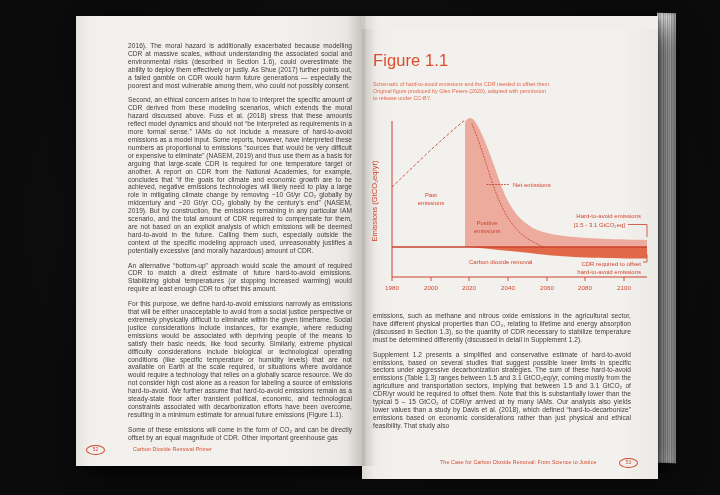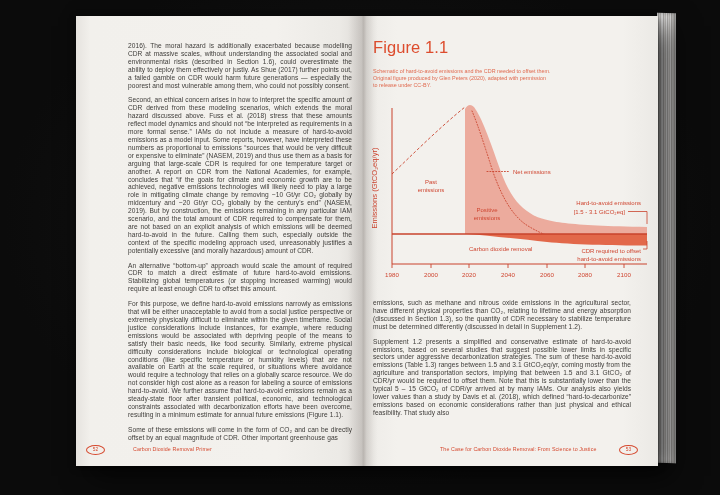--- a/index.html
+++ b/index.html
@@ -11,21 +11,21 @@
     background:#f1efeb;}
   .fore-edge{position:absolute;left:657px;top:13px;width:19px;height:450px;
     transform:skewY(2.2deg);
     background:repeating-linear-gradient(90deg,
       #ececec 0 1.2px,#b8b6b4 1.2px 2.2px,#dddbd9 2.2px 3.4px,#c7c5c2 3.4px 4.4px);
     box-shadow:inset -3px 0 4px rgba(0,0,0,.35);}
   .page{position:absolute;top:0;height:450px;}
   .page-left{left:0;width:286px;
     background:linear-gradient(90deg,#e6e3df 0,#f2f0ec 5%,#f3f1ed 70%,#eceae6 92%,#dedbd7 100%);}
   .page-right{left:286px;width:296px;
-    background:linear-gradient(90deg,#dcd9d5 0,#efede9 4%,#f3f1ed 12%,#f3f1ed 88%,#ebe9e5 100%);}
+    background:linear-gradient(90deg,#dcd9d5 0,#efede9 4%,#f3f1ed 12%,#f3f1ed 88%,#ebe9e5 100%);margin-top:13px;}
   .gutter{position:absolute;left:272px;top:0;width:30px;height:450px;pointer-events:none;
     background:linear-gradient(90deg,rgba(60,50,45,0) 0,rgba(60,50,45,.14) 45%,rgba(60,50,45,.22) 52%,rgba(60,50,45,.10) 62%,rgba(60,50,45,0) 100%);}
 
   .body-text{position:absolute;color:#3e3c39;font-size:6.6px;line-height:7.9px;
     text-align:justify;letter-spacing:.05px;}
   .body-text p{margin:0 0 7px 0;}
   .left-col{left:52px;top:26px;width:224px;}
   .right-col{left:11px;top:283px;width:258px;}
 
   .footer-row{position:absolute;left:0;top:428px;width:100%;height:12px;}

